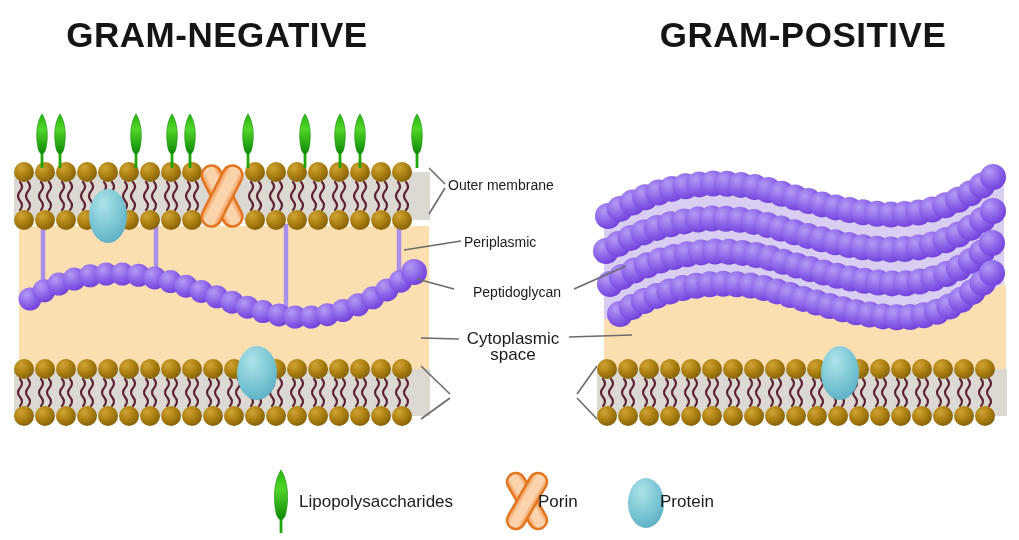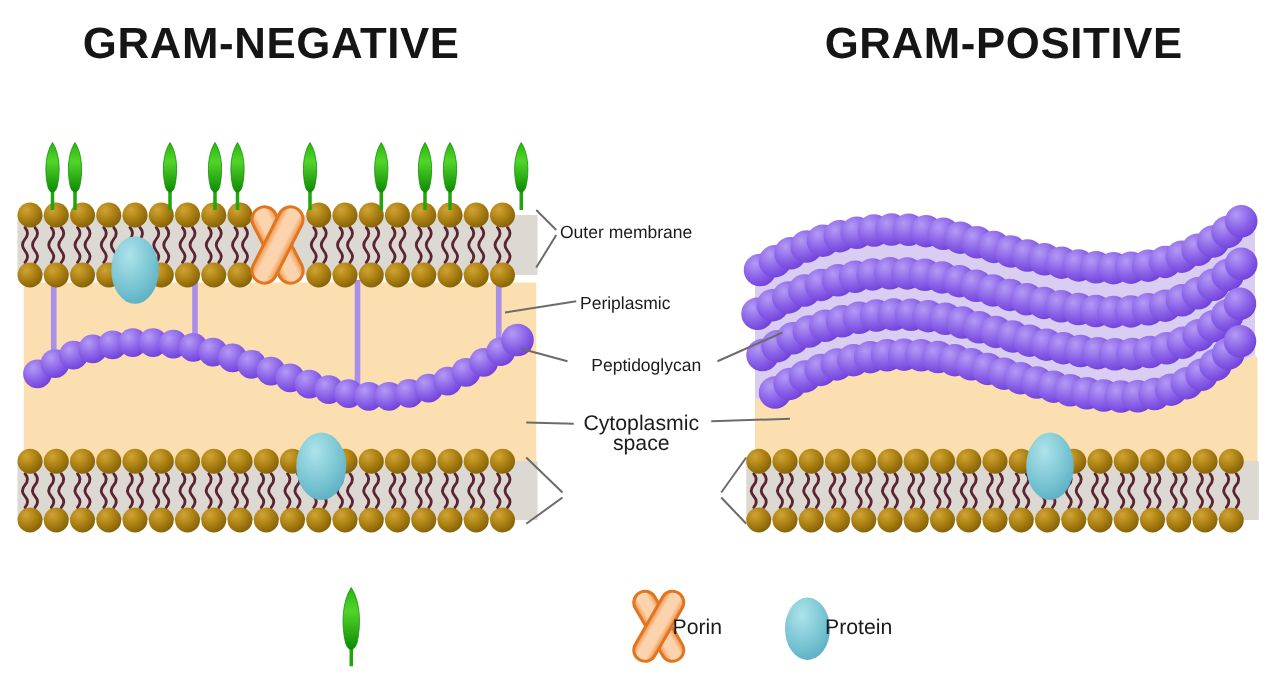--- a/index.html
+++ b/index.html
@@ -559,15 +559,16 @@
   <div class="lbl" style="left:448px;top:177px">Outer membrane</div>
   <div class="lbl" style="left:464px;top:234px">Periplasmic</div>
   <div class="lbl" style="left:473px;top:284px">Peptidoglycan</div>
 
   <div class="lbl2" style="left:453px;top:331px">
     <div>Cytoplasmic</div>
     <div>space</div>
   </div>
 
 
+  <div class="legend-lbl" style="left:299px">Lipopolysaccharides</div>
   <div class="legend-lbl" style="left:538px">Porin</div>
   <div class="legend-lbl" style="left:660px">Protein</div>
 </div>
 
 </body></html>

